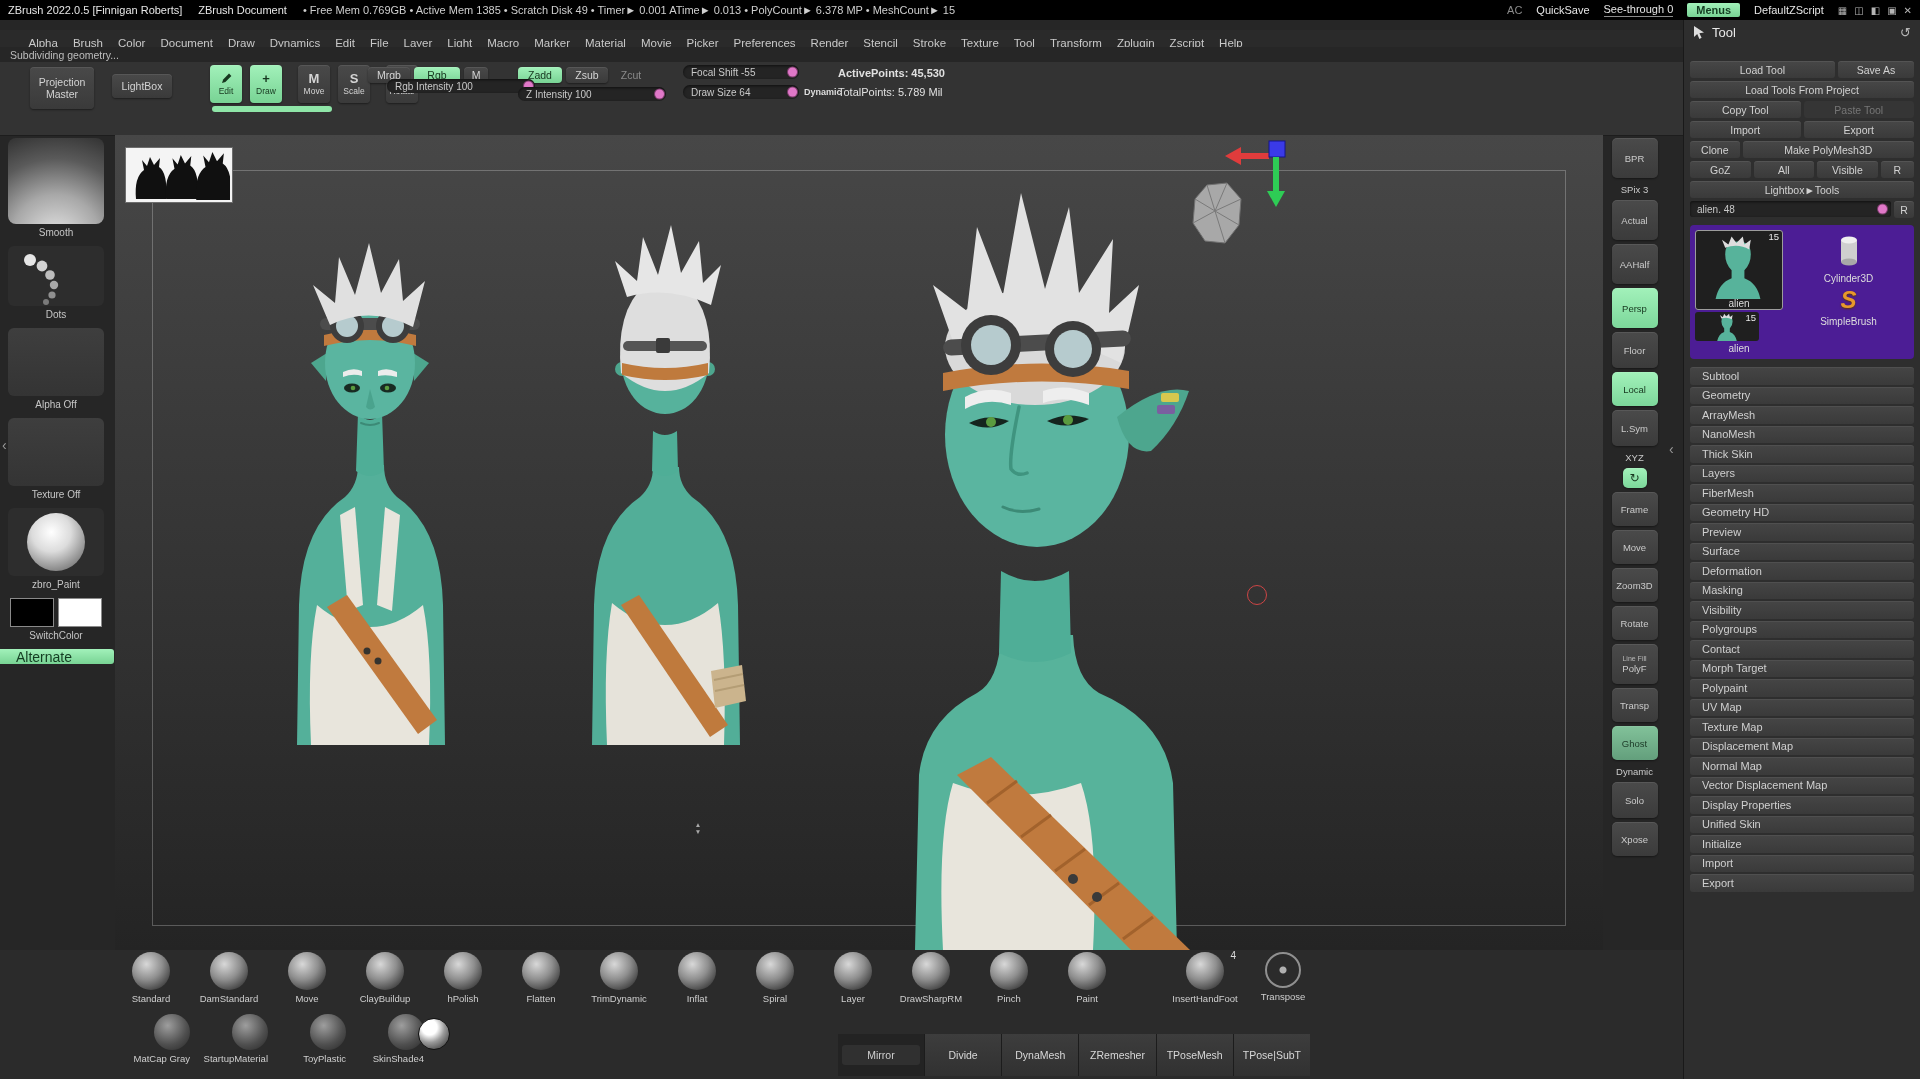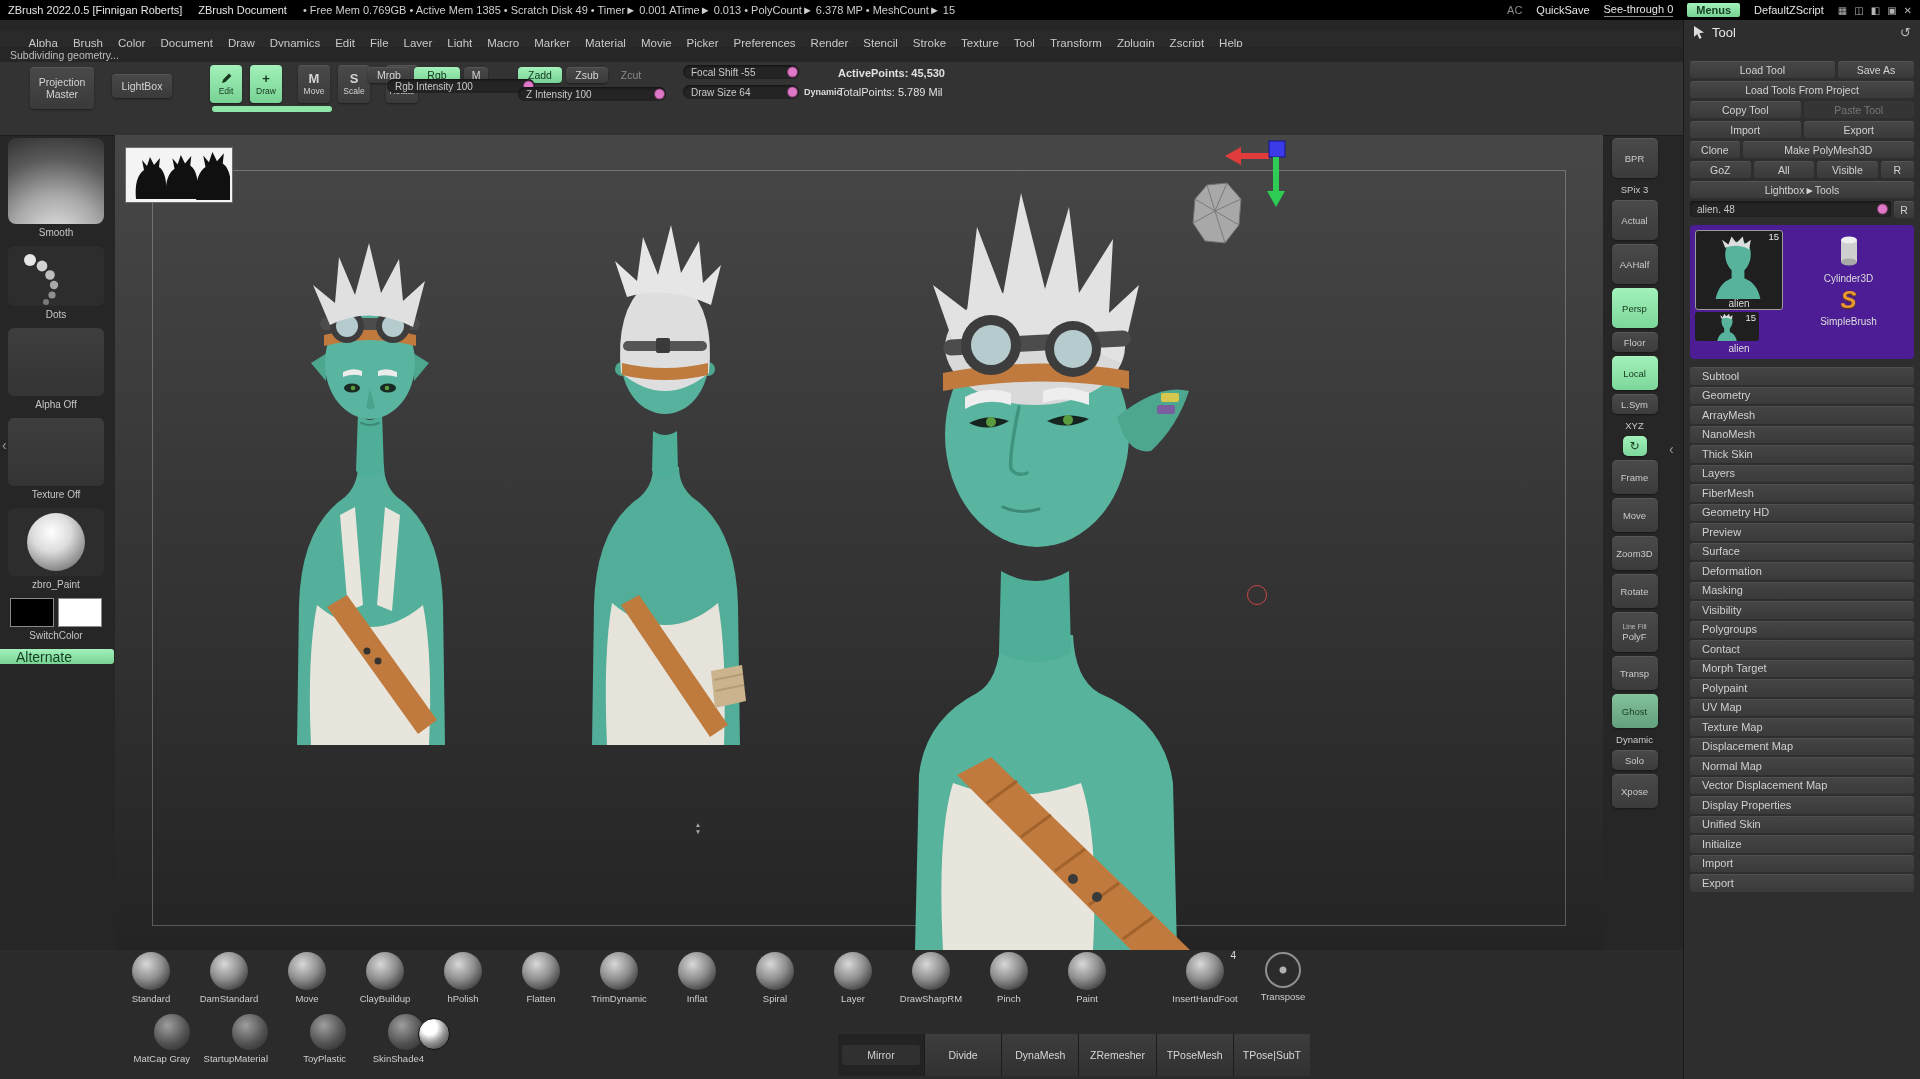--- a/index.html
+++ b/index.html
@@ -78,21 +78,21 @@
   .cursor-ring{position:absolute;left:1132px;top:450px;width:18px;height:18px;border:1.5px solid rgba(232,72,72,.85);
                border-radius:50%;}
   .mini-arrows{position:absolute;left:572px;top:686px;width:22px;text-align:center;font-size:6.5px;color:#a8a8a8;line-height:7px;}
   .edge-chev{position:absolute;font-size:14px;color:#9a9a9a;z-index:5;}
 
   
   .right-rail{left:1603px;top:138px;width:63px;height:812px;display:flex;flex-direction:column;align-items:center;gap:4px;}
   .rbtn{width:46px;height:32px;background:linear-gradient(#4a4a4a,#3b3b3b);border-radius:5px;
         box-shadow:inset 0 1px 0 rgba(255,255,255,.08),0 1px 2px rgba(0,0,0,.4);
         display:flex;flex-direction:column;align-items:center;justify-content:center;font-size:9.5px;color:#cbcbcb;}
-  .rbtn.h40{height:40px;} .rbtn.h30{height:20px;} .rbtn.h34{height:34px;}
+  .rbtn.h40{height:40px;} .rbtn.h30{height:36px;} .rbtn.h34{height:34px;}
   .rbtn.flat{background:none;box-shadow:none;height:14px;}
   .rbtn.tiny{width:24px;height:20px;font-size:12px;}
   .rbtn.on{background:linear-gradient(#a2f1ba,#7cd79a);color:#17371f;}
   .rbtn.ghost{background:linear-gradient(#82c29a,#639f7c);color:#1c3a27;}
   .rsub{font-size:7px;line-height:8px;opacity:.85;}
   .rsub:empty{display:none;}
 
   
   .tool-panel{left:1683px;top:20px;width:237px;height:1059px;background:#2e2e2e;border-left:1px solid #191919;box-sizing:border-box;}
   .tp-header{height:25px;display:flex;align-items:center;gap:7px;padding:0 9px;}

